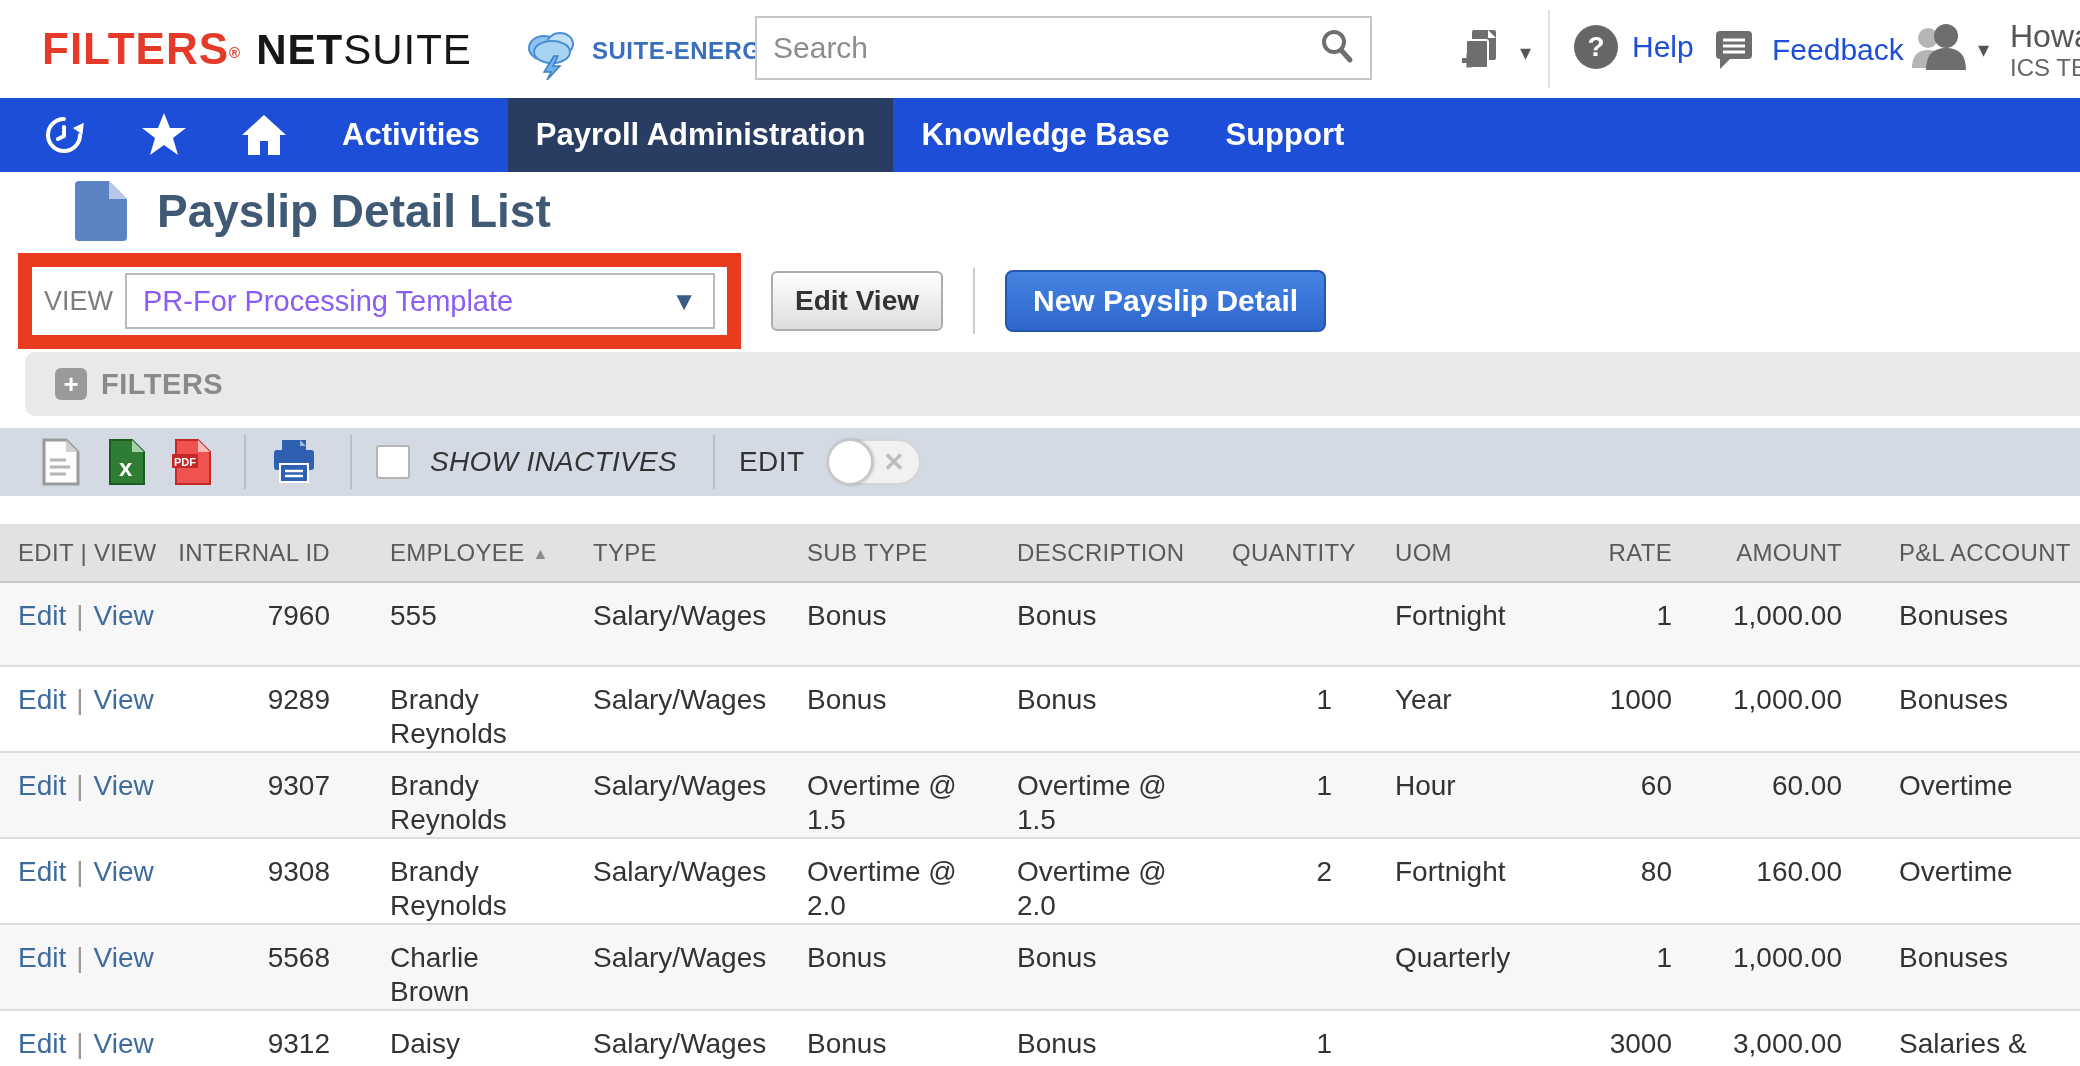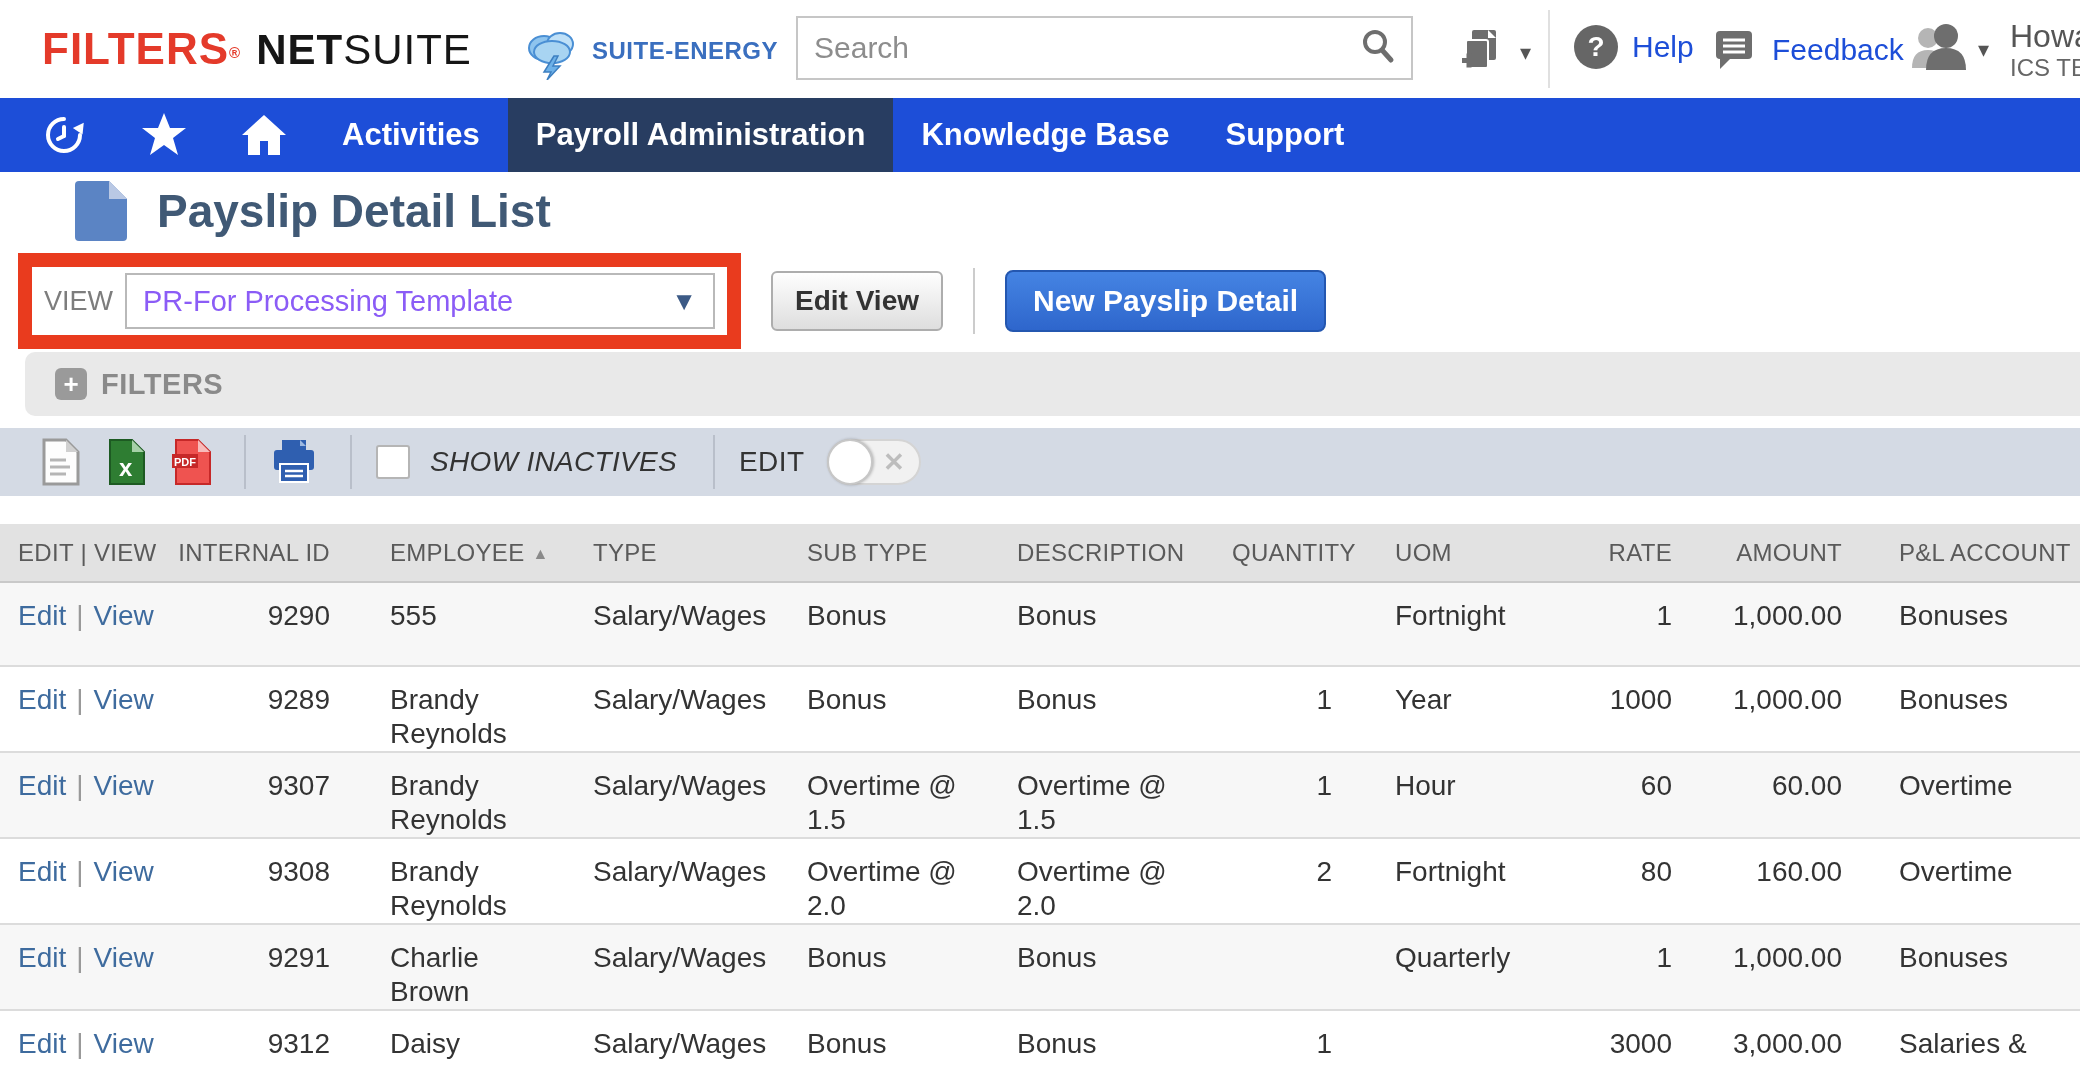--- a/index.html
+++ b/index.html
@@ -9,21 +9,21 @@
 
   
   .topbar { position:relative; height:98px; background:#fff; }
   .brand { position:absolute; left:42px; top:24px; white-space:nowrap; }
   .brand .oracle { font-size:44px; font-weight:bold; color:#e43a2a; letter-spacing:1px; }
   .brand .reg { font-size:15px; color:#e43a2a; vertical-align:super; font-weight:bold; }
   .brand .net { font-size:42px; font-weight:bold; color:#161616; margin-left:16px; letter-spacing:1px;}
   .brand .suite { font-size:42px; font-weight:400; color:#161616; letter-spacing:1px;}
   .suite-logo { position:absolute; left:520px; top:18px; display:flex; align-items:center; }
   .suite-logo .txt { font-size:24px; font-weight:bold; color:#3a6fbf; margin-left:10px; letter-spacing:.5px;}
-  .searchbox { position:absolute; left:796px; top:16px; width:617px; height:64px;
+  .searchbox { position:absolute; left:755px; top:16px; width:617px; height:64px;
                border:2px solid #c6c6c6; background:#fff; display:flex; align-items:center; }
   .searchbox input { border:none; outline:none; flex:1; font-size:30px; color:#444;
                      padding-left:16px; font-family:"Liberation Sans",sans-serif; background:transparent;}
   .searchbox input::placeholder { color:#8d8d8d; }
   .searchbox .mag { margin-right:14px; }
   .newdoc { position:absolute; left:1458px; top:24px; display:flex; align-items:center; cursor:pointer;}
   .topdiv { position:absolute; left:1548px; top:10px; width:2px; height:78px; background:#e0e0e0; }
   .helpbtn { position:absolute; left:1574px; top:25px; display:flex; align-items:center; cursor:pointer;}
   .helpbtn .qcirc { width:44px; height:44px; border-radius:50%; background:#666;
                     color:#fff; font-size:28px; font-weight:bold; display:flex;
@@ -319,21 +319,21 @@
         <th class="num">QUANTITY</th>
         <th class="c8">UOM</th>
         <th class="num">RATE</th>
         <th class="num">AMOUNT</th>
         <th class="c11">P&amp;L ACCOUNT</th>
       </tr>
     </thead>
     <tbody id="tbody">
   <tr>
     <td class="c1"><a class="lnk">Edit</a><span class="pipe">|</span><a class="lnk">View</a></td>
-    <td class="num">9290</td>
+    <td class="num">7960</td>
     <td class="c3">555</td>
     <td>Salary/Wages</td>
     <td class="c5">Bonus</td>
     <td class="c6">Bonus</td>
     <td class="num"></td>
     <td class="c8">Fortnight</td>
     <td class="num">1</td>
     <td class="num">1,000.00</td>
     <td class="c11">Bonuses</td>
   </tr>
@@ -375,21 +375,21 @@
     <td class="c6">Overtime @ 2.0</td>
     <td class="num">2</td>
     <td class="c8">Fortnight</td>
     <td class="num">80</td>
     <td class="num">160.00</td>
     <td class="c11">Overtime</td>
   </tr>
 
   <tr>
     <td class="c1"><a class="lnk">Edit</a><span class="pipe">|</span><a class="lnk">View</a></td>
-    <td class="num">9291</td>
+    <td class="num">5568</td>
     <td class="c3">Charlie Brown</td>
     <td>Salary/Wages</td>
     <td class="c5">Bonus</td>
     <td class="c6">Bonus</td>
     <td class="num"></td>
     <td class="c8">Quarterly</td>
     <td class="num">1</td>
     <td class="num">1,000.00</td>
     <td class="c11">Bonuses</td>
   </tr>

